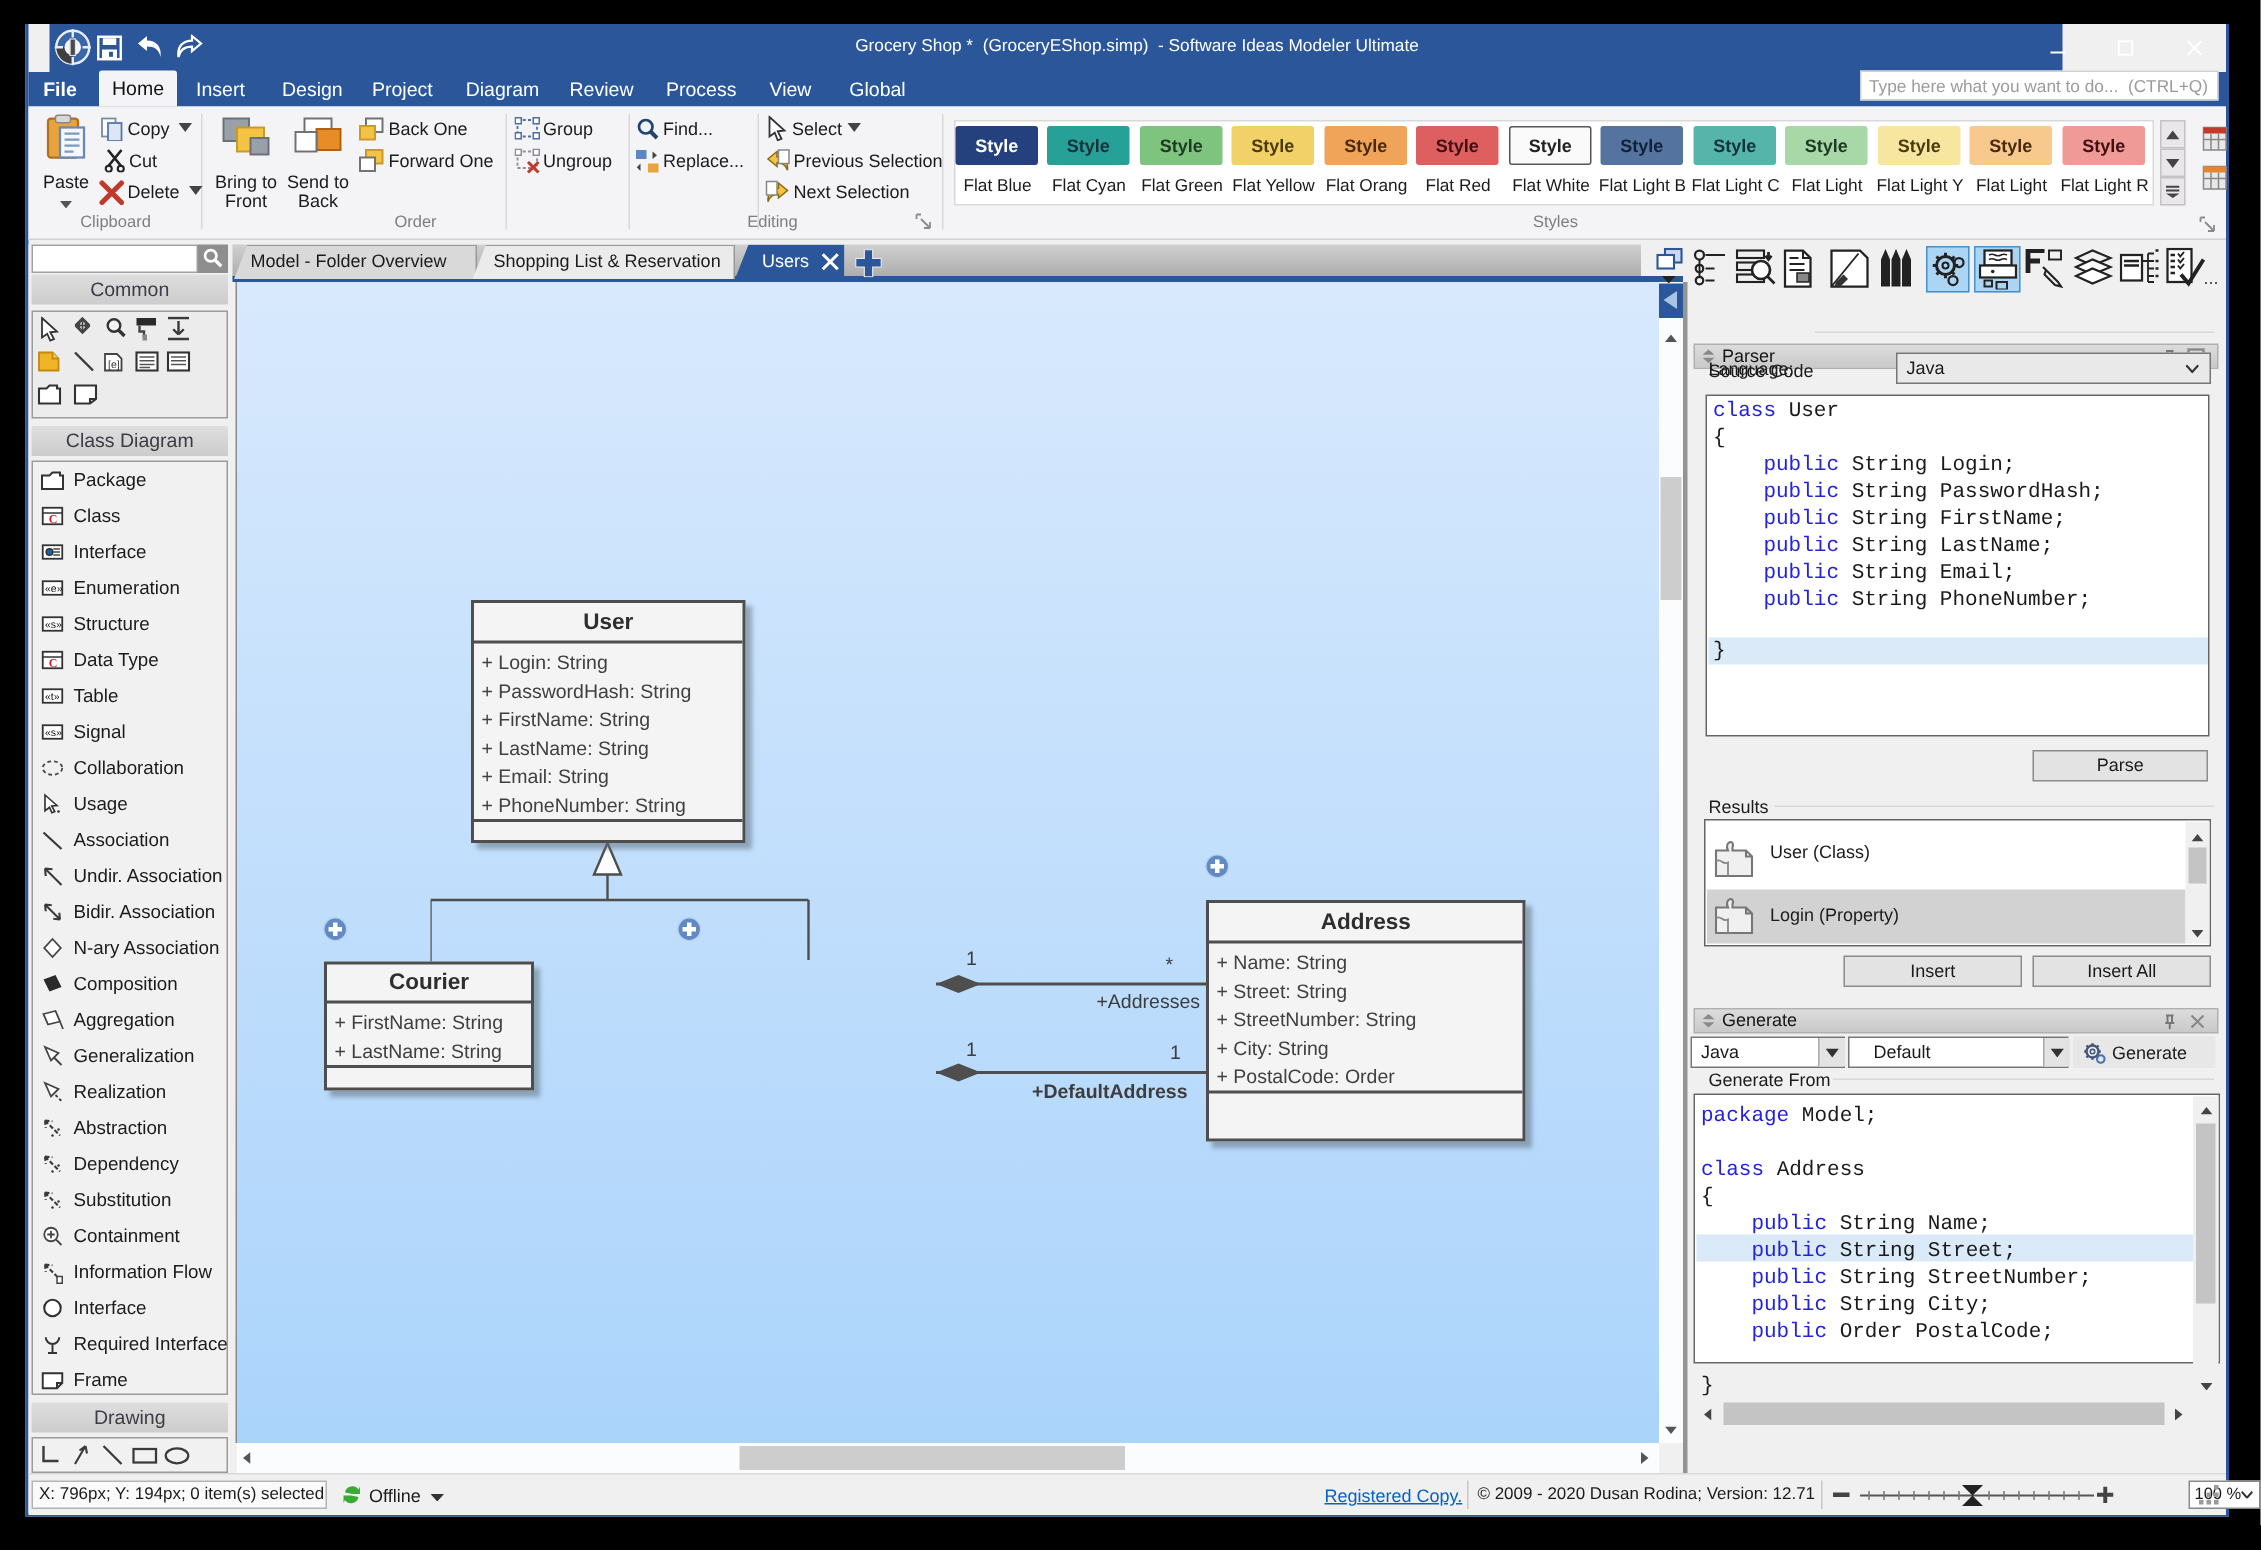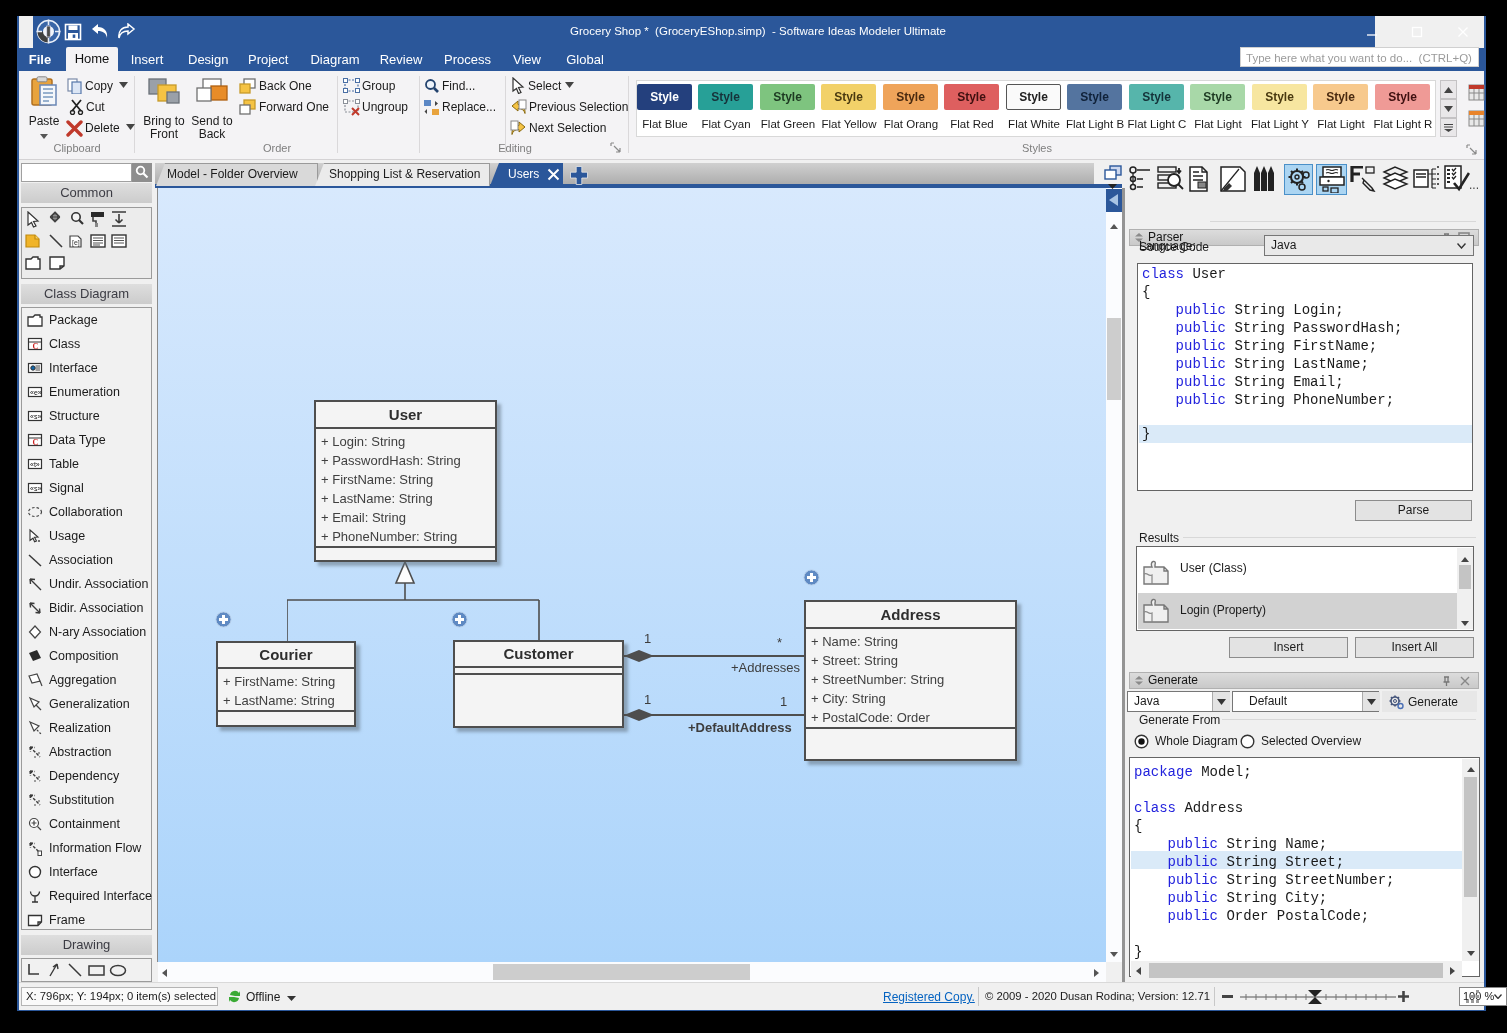--- a/index.html
+++ b/index.html
@@ -518,24 +518,20 @@
 <div>+ PhoneNumber: String</div>
 </div>
 </div>
 <div class="uml" style="left:58px;top:453px;width:140px;height:86px;">
 <div class="ut" style="height:24px;line-height:24px;">Courier</div>
 <div class="ua">
 <div>+ FirstName: String</div>
 <div>+ LastName: String</div>
 </div>
 </div>
-<div class="uml" style="left:295px;top:452px;width:171px;height:88px;">
-<div class="ut" style="height:24px;line-height:24px;">Customer</div>
-<div style="height:5px;border-bottom:2px solid #4e4e4e;"></div>
-</div>
 <div class="uml" style="left:646px;top:412px;width:213px;height:161px;">
 <div class="ut" style="height:25px;line-height:25px;">Address</div>
 <div class="ua">
 <div>+ Name: String</div>
 <div>+ Street: String</div>
 <div>+ StreetNumber: String</div>
 <div>+ City: String</div>
 <div>+ PostalCode: Order</div>
 </div>
 </div>
@@ -754,21 +750,21 @@
 <div class="abs" style="left:1222px;top:719px;width:254px;height:1px;background:#d8d8d8;"></div>
 <svg class="abs" style="left:1134px;top:734px" width="15" height="15" viewBox="0 0 15 15">
     <circle cx="7.5" cy="7.5" r="6.3" fill="#fff" stroke="#333" stroke-width="1.4"></circle>
     <circle cx="7.5" cy="7.5" r="3.2" fill="#111"></circle>
   </svg>
 <div class="gl" style="left:1155px;top:734px;">Whole Diagram</div>
 <svg class="abs" style="left:1240px;top:734px" width="15" height="15" viewBox="0 0 15 15">
     <circle cx="7.5" cy="7.5" r="6.3" fill="#fff" stroke="#333" stroke-width="1.4"></circle>
   </svg>
 <div class="gl" style="left:1261px;top:734px;">Selected Overview</div>
-<div class="codebox" style="left:1129px;top:757px;width:351px;height:220px;">
+<div class="codebox" style="left:1129px;top:729px;width:351px;height:180px;">
 <div class="hl" style="top:93px;width:331px;"></div>
 <div class="cl" style="top:5px;"><span class="kw">package</span> Model;</div>
 <div class="cl" style="top:41px;"><span class="kw">class</span> Address</div>
 <div class="cl" style="top:59px;">{</div>
 <div class="cl" style="top:77px;">    <span class="kw">public</span> String Name;</div>
 <div class="cl" style="top:95px;">    <span class="kw">public</span> String Street;</div>
 <div class="cl" style="top:113px;">    <span class="kw">public</span> String StreetNumber;</div>
 <div class="cl" style="top:131px;">    <span class="kw">public</span> String City;</div>
 <div class="cl" style="top:149px;">    <span class="kw">public</span> Order PostalCode;</div>
 <div class="cl" style="top:185px;">}</div>

